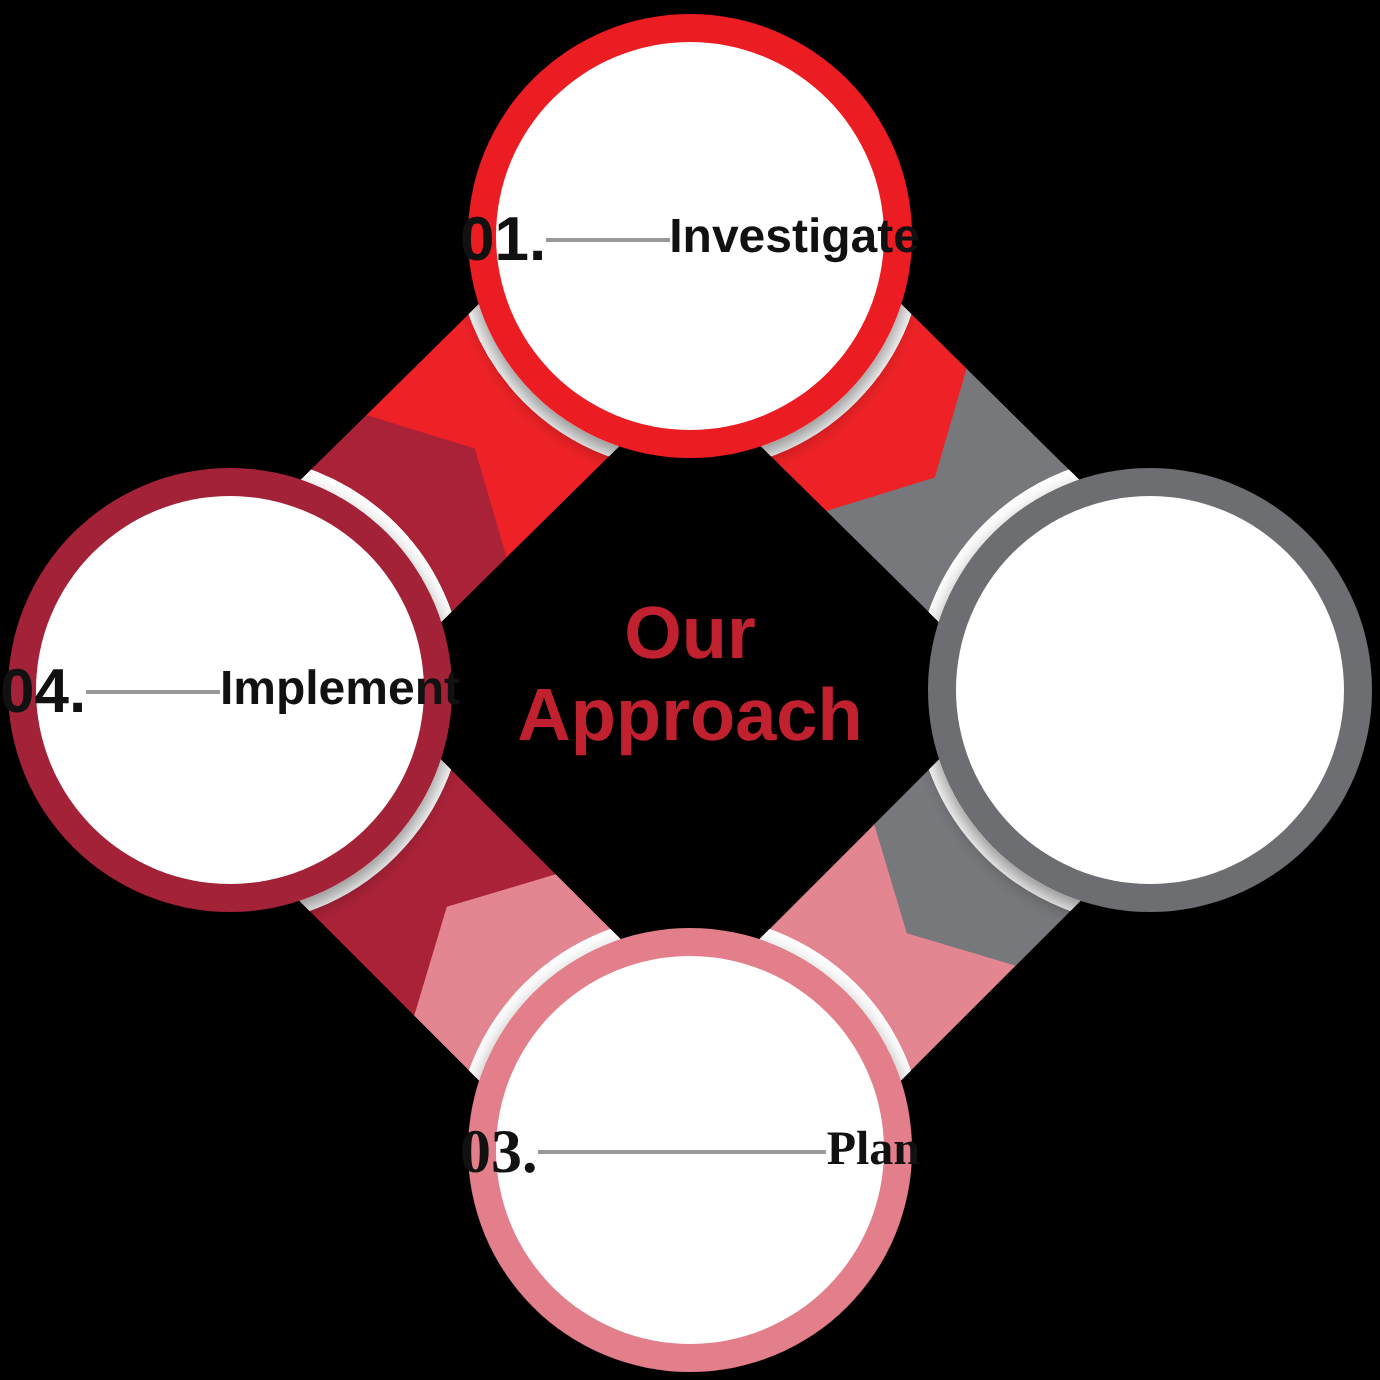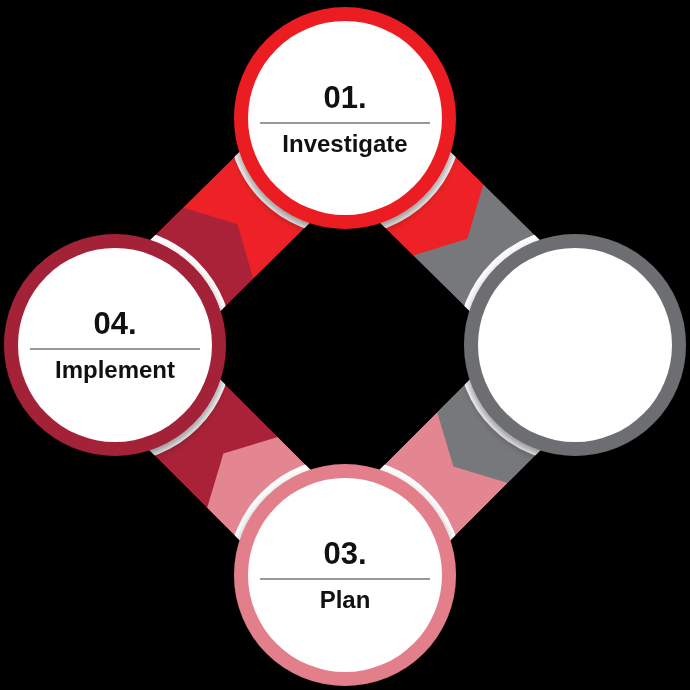--- a/index.html
+++ b/index.html
@@ -13,26 +13,26 @@
   body{
     width:690px;height:690px;
     background:var(--background);
     font-family:"Liberation Sans","DejaVu Sans",sans-serif;
     overflow:hidden;
   }
   .stage{position:relative;width:690px;height:690px;}
   .ribbons{position:absolute;left:0;top:0;}
   .node{
     position:absolute;width:230px;height:230px;
-    display:flex;flex-direction:column;align-items:center;justify-content:center;
+    display:flex;flex-direction:row;align-items:center;justify-content:center;
     text-align:center;
   }
   .node-top{left:230px;top:4px;}
   .node-right{left:460px;top:230px;}
-  .node-bottom{left:230px;top:460px;}
+  .node-bottom{left:230px;top:460px;font-family:Liberation Serif, serif;}
   .node-left{left:0;top:230px;}
   .step-number{
     font-size:31px;font-weight:bold;color:var(--step-text);line-height:1;
   }
   .divider{width:170px;height:2px;background:var(--divider);margin:9px 0 8px 0;}
   .step-label{
     font-size:24px;font-weight:bold;color:var(--step-text);line-height:1;white-space:nowrap;
   }
   .center-title{
     position:absolute;left:230px;top:297px;width:230px;
@@ -133,14 +133,18 @@
     <div class="divider"></div>
     <div class="step-label">Plan</div>
   </div>
 
   <div class="node node-left">
     <div class="step-number">04.</div>
     <div class="divider"></div>
     <div class="step-label">Implement</div>
   </div>
 
+  <div class="center-title">
+    <div>Our</div>
+    <div>Approach</div>
+  </div>
 
 </div>
 
 </body></html>

